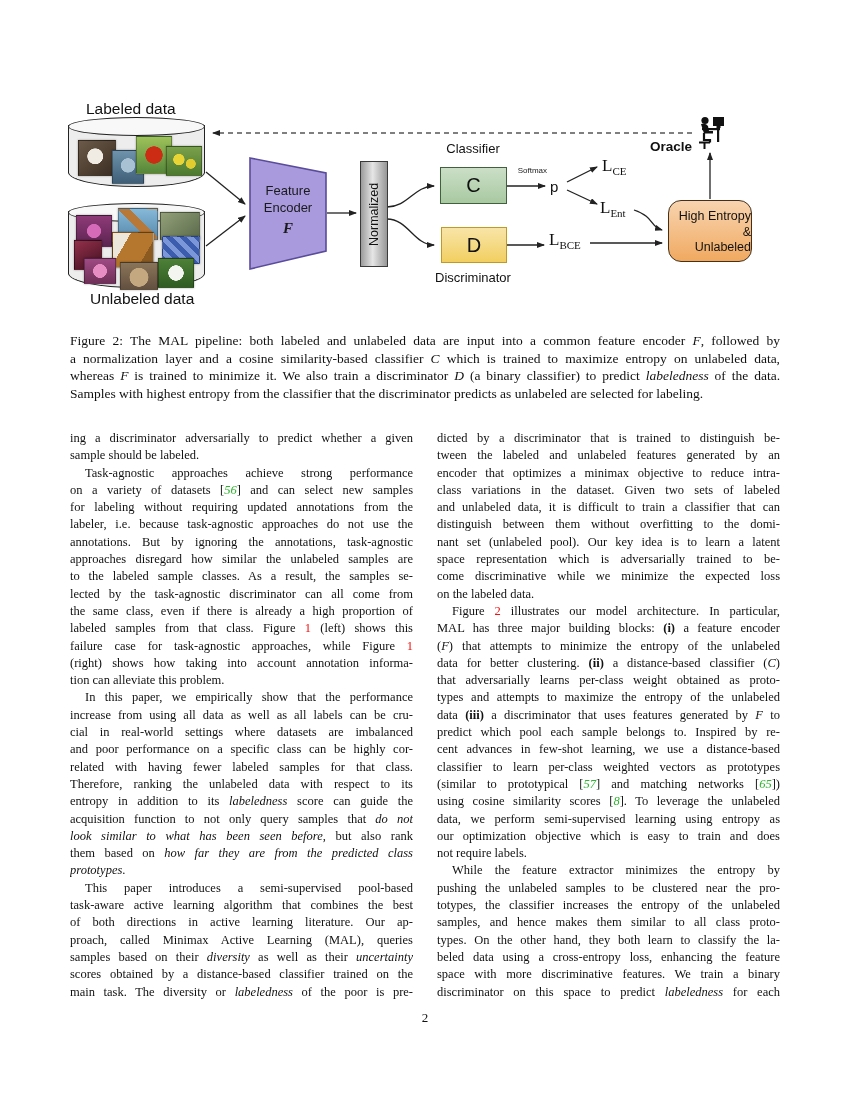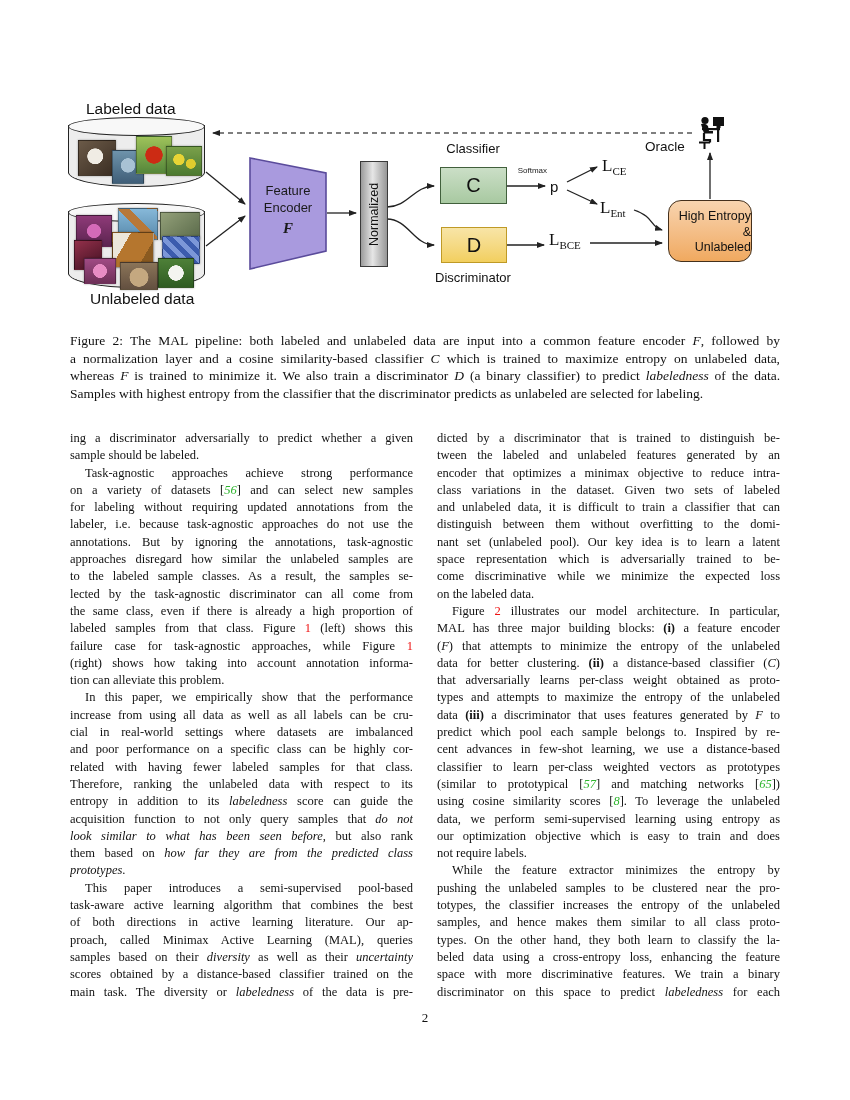--- a/index.html
+++ b/index.html
@@ -160,21 +160,21 @@
     <div class="loss" style="left:549px;top:132px;">
       <span>L</span><span class="lsub">BCE</span>
     </div>
 
     <div class="hebox">
       <span>High Entropy</span><br>
       <span>&amp;</span><br>
       <span>Unlabeled</span>
     </div>
 
-    <div class="figlabel" style="left:638px;top:41px;width:54px;text-align:center;font-size:13.5px;">Oracle</div>
+    <div class="figlabel" style="left:638px;top:41px;width:54px;text-align:right;font-size:13.5px;font-weight:bold;">Oracle</div>
     <svg class="abs" style="left:696px;top:16px;" width="30" height="36" viewBox="0 0 30 36">
       <rect x="17" y="3" width="11" height="9" fill="#111"></rect>
       <rect x="20.5" y="12" width="4" height="2" fill="#111"></rect>
       <circle cx="9" cy="6.5" r="3.6" fill="#111"></circle>
       <path d="M5,10 Q10,9 12,12 L13,17 L17,17 L17,19.5 L8,19.5 Z" fill="#111"></path>
       <rect x="6" y="14" width="18" height="2.2" fill="#111"></rect>
       <rect x="21" y="16" width="2.2" height="12" fill="#111"></rect>
       <path d="M8,19 L8,26 L14,26 L14,28.5" stroke="#111" stroke-width="2.2" fill="none"></path>
       <rect x="3" y="27.5" width="11" height="2" fill="#111"></rect>
       <rect x="7.5" y="29" width="2" height="6" fill="#111"></rect>
@@ -221,21 +221,21 @@
         <div class="jline"><span>them based on </span><span class="it">how far they are from the predicted class</span></div>
         <div class="jline last"><span class="it">prototypes</span><span>.</span></div>
       </div>
       <div>
         <div class="jline indent"><span>This paper introduces a semi-supervised pool-based</span></div>
         <div class="jline"><span>task-aware active learning algorithm that combines the best</span></div>
         <div class="jline"><span>of both directions in active learning literature.  Our ap-</span></div>
         <div class="jline"><span>proach, called Minimax Active Learning (MAL), queries</span></div>
         <div class="jline"><span>samples based on their </span><span class="it">diversity</span><span> as well as their </span><span class="it">uncertainty</span></div>
         <div class="jline"><span>scores obtained by a distance-based classifier trained on the</span></div>
-        <div class="jline"><span>main task. The diversity or </span><span class="it">labeledness</span><span> of the data is pre-</span></div>
+        <div class="jline"><span>main task. The diversity or </span><span class="it">labeledness</span><span> of the poor is pre-</span></div>
       </div>
     </div>
   <div class="col right">
       <div>
         <div class="jline"><span>dicted by a discriminator that is trained to distinguish be-</span></div>
         <div class="jline"><span>tween the labeled and unlabeled features generated by an</span></div>
         <div class="jline"><span>encoder that optimizes a minimax objective to reduce intra-</span></div>
         <div class="jline"><span>class variations in the dataset.  Given two sets of labeled</span></div>
         <div class="jline"><span>and unlabeled data, it is difficult to train a classifier that can</span></div>
         <div class="jline"><span>distinguish between them without overfitting to the domi-</span></div>

